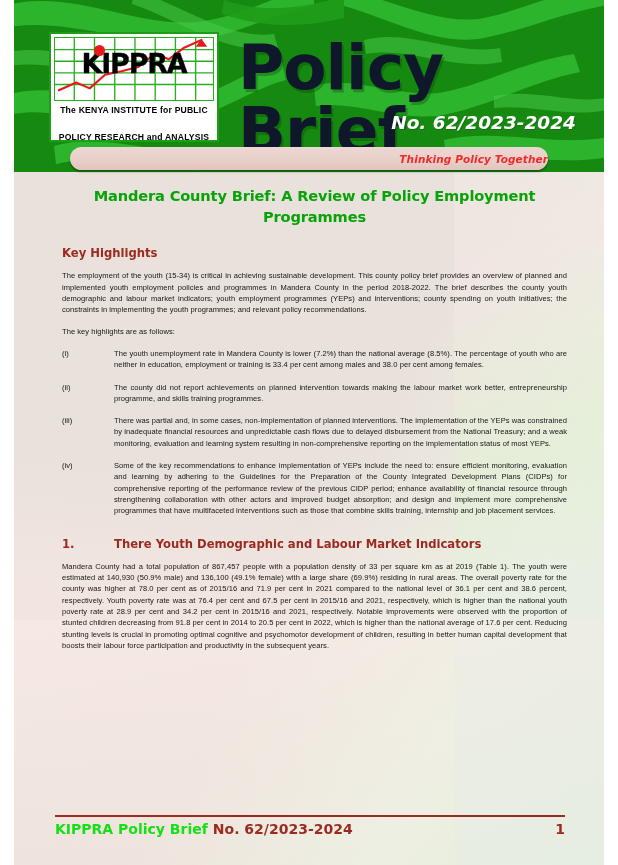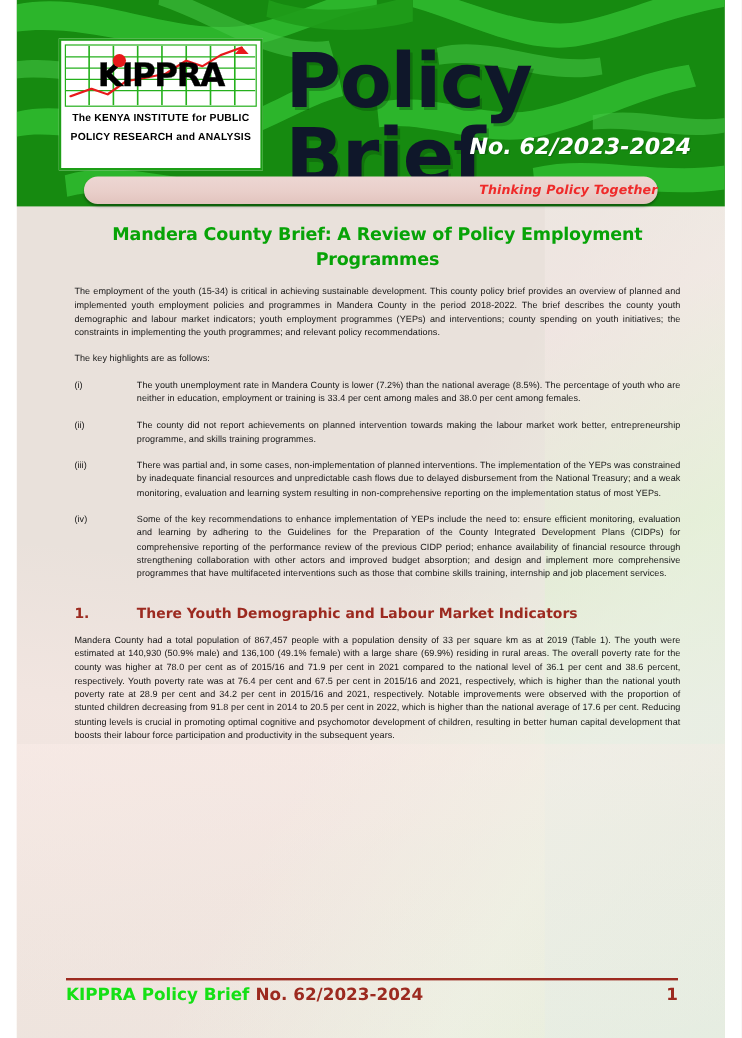--- a/index.html
+++ b/index.html
@@ -52,21 +52,21 @@
   .logo-box {
     position:absolute; left:35px; top:32px;
     width:170px; height:110px;
     background:#ffffff;
     border:2px solid #1d9e17;
     padding:3px;
     z-index:3;
   }
   .logo-grid {
     position:relative;
-    width:100%; height:52px;
+    width:100%; height:64px;
     background:#ffffff;
     border:1px solid #25b01c;
     overflow:hidden;
   }
   .logo-grid svg { position:absolute; left:0; top:0; width:100%; height:100%; }
   .logo-word {
     position:absolute; left:0; top:12px; width:100%;
     text-align:center;
     font-family:"DejaVu Sans", sans-serif;
     font-weight:bold;
@@ -258,35 +258,36 @@
             <line x1="0" y1="36" x2="164" y2="36"></line>
               <line x1="0" y1="48" x2="164" y2="48"></line>
           </g>
           <polyline points="4,54 22,46 36,52 52,38 70,34 86,30 104,16 118,22 134,10 152,2" fill="none" stroke="#e8191b" stroke-width="2.2" stroke-linejoin="round" stroke-linecap="round"></polyline>
           <polygon points="152,1 146,9 158,9" fill="#e8191b"></polygon>
         </svg>
         <div class="logo-dot"></div>
         <div class="logo-word">KIPPRA</div>
       </div>
       <div class="logo-sub">The KENYA INSTITUTE for PUBLIC</div>
-      <div class="logo-sub" style="margin-top:4px">POLICY RESEARCH and ANALYSIS</div>
+      <div class="logo-sub" style="margin-top:15px">POLICY RESEARCH and ANALYSIS</div>
     </div>
 
     <div class="brief-title">Policy Brief</div>
     <div class="brief-number">No. 62/2023-2024</div>
   </div>
 
   <div class="tagline">
     <span>Thinking Policy Together</span>
   </div>
 
   <div class="content">
 
     <div class="doc-title">Mandera County Brief: A Review of Policy Employment Programmes</div>
 
+    <div class="sec-heading">Key Highlights</div>
 
     <p class="body">The employment of the youth (15-34) is critical in achieving sustainable development. This county policy brief provides an overview of planned and implemented youth employment policies and programmes in Mandera County in the period 2018-2022. The brief describes the county youth demographic and labour market indicators; youth employment programmes (YEPs) and interventions; county spending on youth initiatives; the constraints in implementing the youth programmes; and relevant policy recommendations.</p>
 
     <p class="body lead">The key highlights are as follows:</p>
 
     <ol class="roman">
       <li>
         <span class="marker">(i)</span>
         <span>The youth unemployment rate in Mandera County is lower (7.2%) than the national average (8.5%).  The percentage of youth who are neither in education, employment or training is 33.4 per cent among males and 38.0 per cent among females.</span>
       </li>

